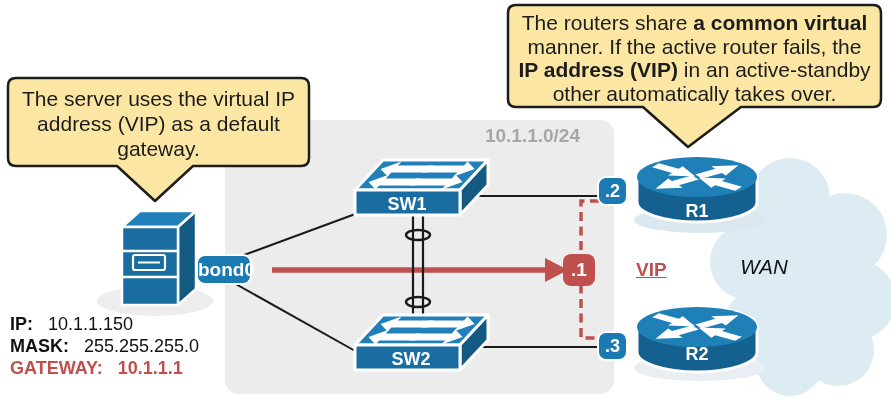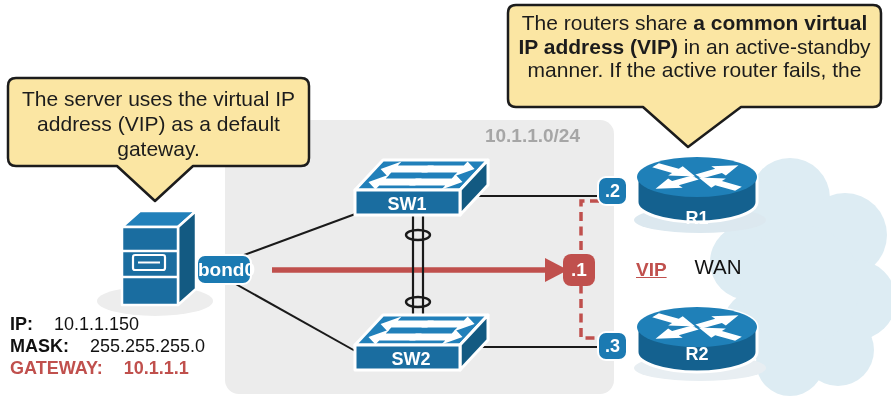--- a/index.html
+++ b/index.html
@@ -22,21 +22,21 @@
   .badge.red{background:var(--accent_red);border:none;border-radius:8px;}
   .devlabel{
     position:absolute;z-index:2;color:#fff;font-weight:bold;font-size:18px;
     text-align:center;
   }
   .subnet-label{color:var(--subnet_label);font-size:19px;text-align:right;font-weight:bold;}
   .vip-text{color:var(--accent_red);font-weight:bold;font-size:19px;}
   .wan-text{color:#111;font-size:20.5px;text-align:center;}
   .ipcfg{font-size:18px;line-height:22px;color:#111;}
   .ipcfg .bl{font-weight:bold;}
-  .ipcfg .val{margin-left:21px;}
+  .ipcfg .val{margin-left:15px;}
   .ipcfg .gw{color:var(--accent_red);font-weight:bold;}
 </style>
 </head>
 <body>
 
 <div id="stage">
 
   <svg id="diagram-svg" width="891" height="406" viewBox="0 0 891 406">
 
     <rect x="225" y="120" width="389" height="274" rx="14" style="fill:var(--subnet_box)"></rect>
@@ -139,38 +139,39 @@
   </svg>
 
   <div class="callout-text" style="left:12px;top:86px;width:293px;">
     <div>The server uses the virtual IP</div>
     <div>address (VIP) as a default</div>
     <div>gateway.</div>
   </div>
 
   <div class="callout-text rt" style="left:512px;top:11px;width:365px;">
     <div><span>The routers share </span><b>a common virtual</b></div>
+    <div>manner. If the active router fails, the</div>
     <div><b>IP address (VIP)</b><span> in an active-standby</span></div>
-    <div>manner. If the active router fails, the</div>
+    <div>other automatically takes over.</div>
   </div>
 
   <div class="lbl subnet-label" style="left:438px;top:125px;width:142px;">10.1.1.0/24</div>
 
   <div class="badge" style="left:196px;top:254px;width:56px;height:31px;line-height:27px;font-size:19px;">bond0</div>
   <div class="badge" style="left:597px;top:176px;width:31px;height:30px;line-height:26px;">.2</div>
   <div class="badge" style="left:597px;top:331px;width:31px;height:30px;line-height:26px;">.3</div>
   <div class="badge red" style="left:563px;top:254px;width:32px;height:32px;line-height:32px;font-size:19px;">.1</div>
   <div class="lbl vip-text" style="left:636px;top:259px;text-decoration:underline;">VIP</div>
 
   <div class="devlabel" style="left:357px;top:194px;width:100px;">SW1</div>
   <div class="devlabel" style="left:357px;top:349px;width:108px;">SW2</div>
-  <div class="devlabel" style="left:660px;top:208px;width:74px;">R1</div>
+  <div class="devlabel" style="left:660px;top:201px;width:74px;">R1</div>
   <div class="devlabel" style="left:660px;top:344px;width:74px;">R2</div>
 
-  <div class="lbl wan-text" style="left:680px;top:255px;width:76px;">WAN</div>
+  <div class="lbl wan-text" style="left:726px;top:255px;width:76px;font-style:italic;">WAN</div>
 
   <div class="lbl ipcfg" style="left:10px;top:313px;">
     <div><span class="bl">IP:</span><span class="val">10.1.1.150</span></div>
     <div><span class="bl">MASK:</span><span class="val">255.255.255.0</span></div>
     <div class="gw"><span class="bl">GATEWAY:</span><span class="val">10.1.1.1</span></div>
   </div>
 
 </div>
 
 </body></html>

